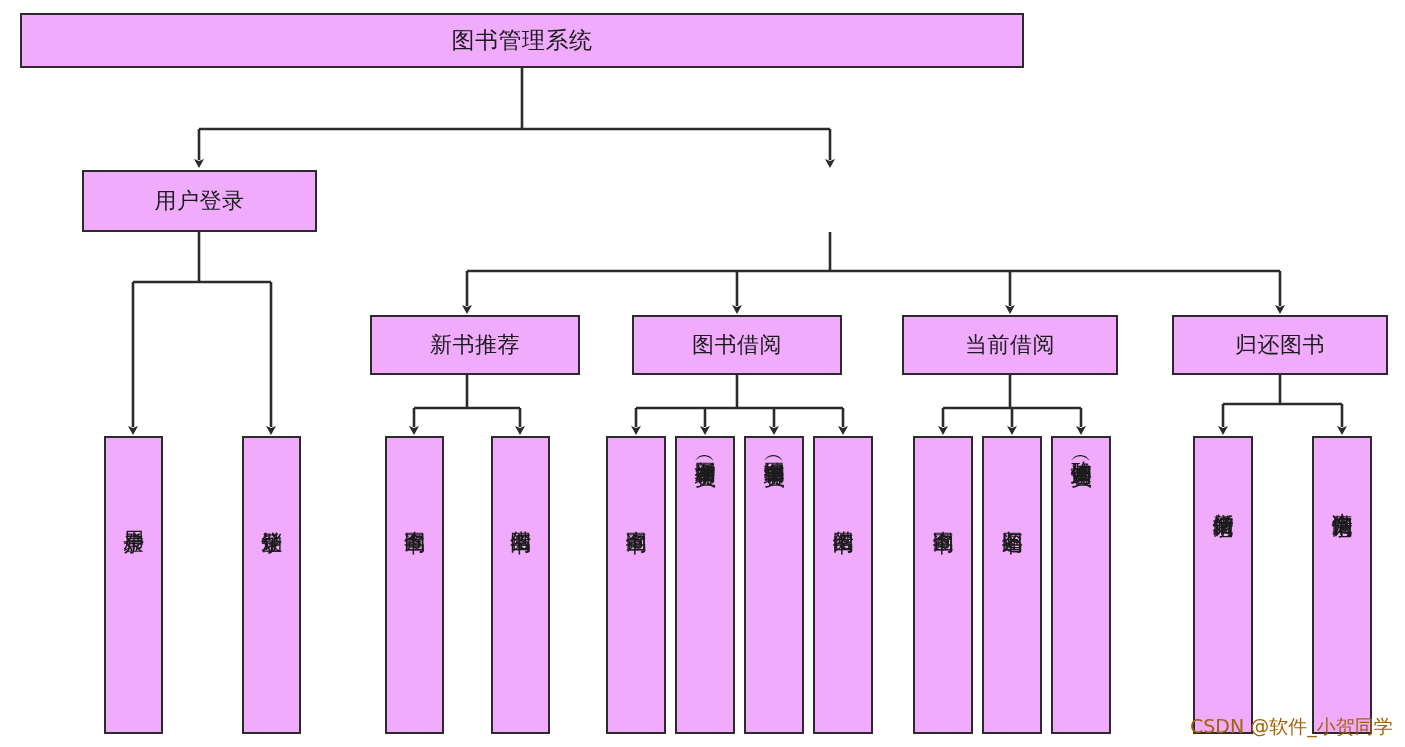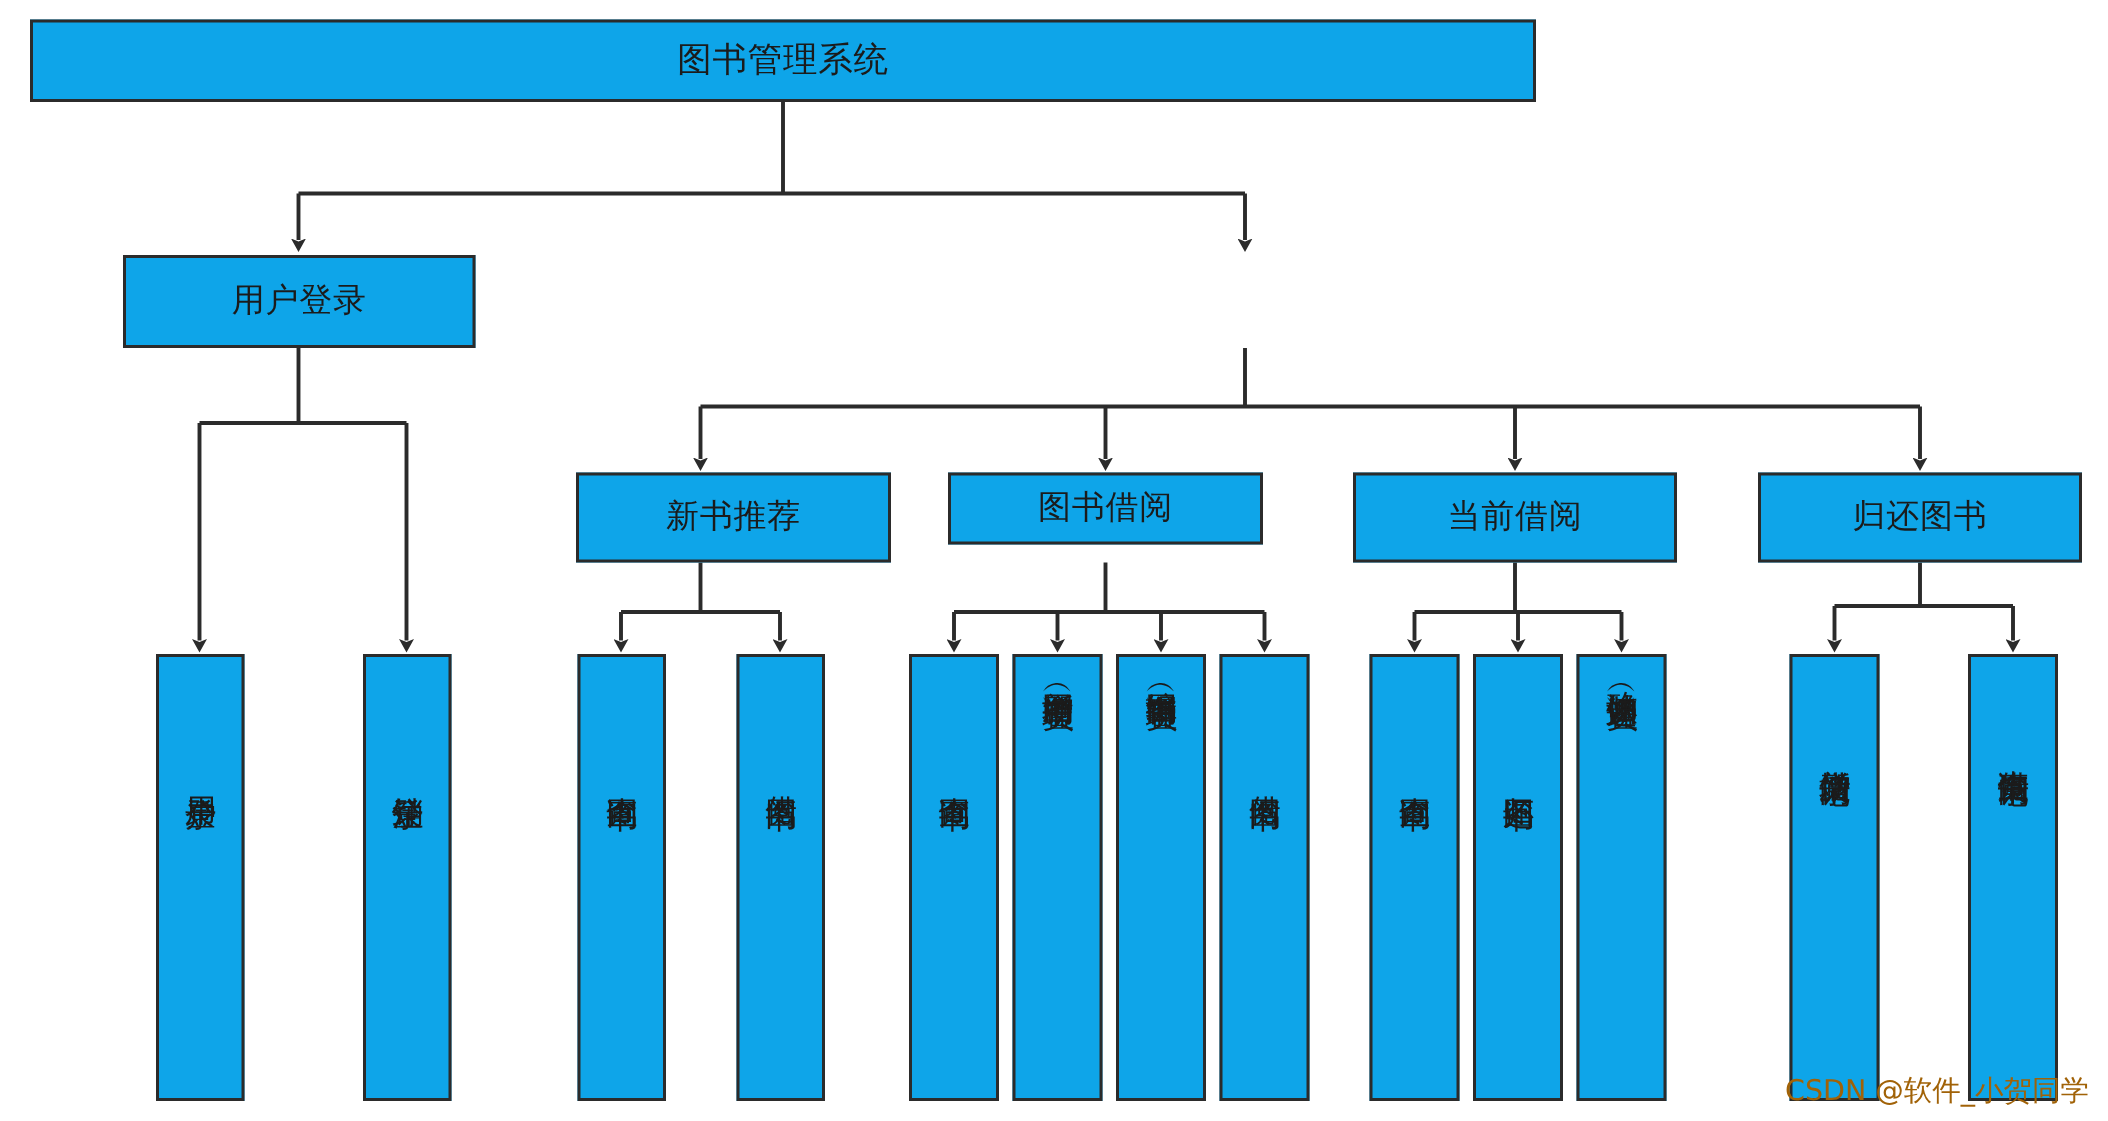--- a/index.html
+++ b/index.html
@@ -19,21 +19,21 @@
     position: absolute;
     left: 0;
     top: 0;
     width: 1405px;
     height: 747px;
   }
   .node {
     position: absolute;
     box-sizing: border-box;
     border: 2.5px solid #2b2b2b;
-    background: #0ea5e9;
+    background: #f0abfc;
     display: flex;
     align-items: center;
     justify-content: center;
     color: #1b1b1b;
     z-index: 2;
   }
   .node .lbl {
     display: block;
     text-align: center;
     line-height: 1.25;
@@ -134,24 +134,24 @@
   </svg>
 
   <div class="node root horiz" style="left:20px; top:13px; width:1004px; height:55px;">
     <span class="lbl">图书管理系统</span>
   </div>
 
   <div class="node horiz" style="left:82px; top:170px; width:235px; height:62px;">
     <span class="lbl">用户登录</span>
   </div>
 
-  <div class="node horiz" style="left:384px; top:315px; width:210px; height:60px;">
+  <div class="node horiz" style="left:370px; top:315px; width:210px; height:60px;">
     <span class="lbl">新书推荐</span>
   </div>
-  <div class="node horiz" style="left:632px; top:315px; width:210px; height:48px;">
+  <div class="node horiz" style="left:632px; top:315px; width:210px; height:60px;">
     <span class="lbl">图书借阅</span>
   </div>
   <div class="node horiz" style="left:902px; top:315px; width:216px; height:60px;">
     <span class="lbl">当前借阅</span>
   </div>
   <div class="node horiz" style="left:1172px; top:315px; width:216px; height:60px;">
     <span class="lbl">归还图书</span>
   </div>
 
   <div class="node vert mid" style="left:104px; top:436px; width:59px; height:298px;">

